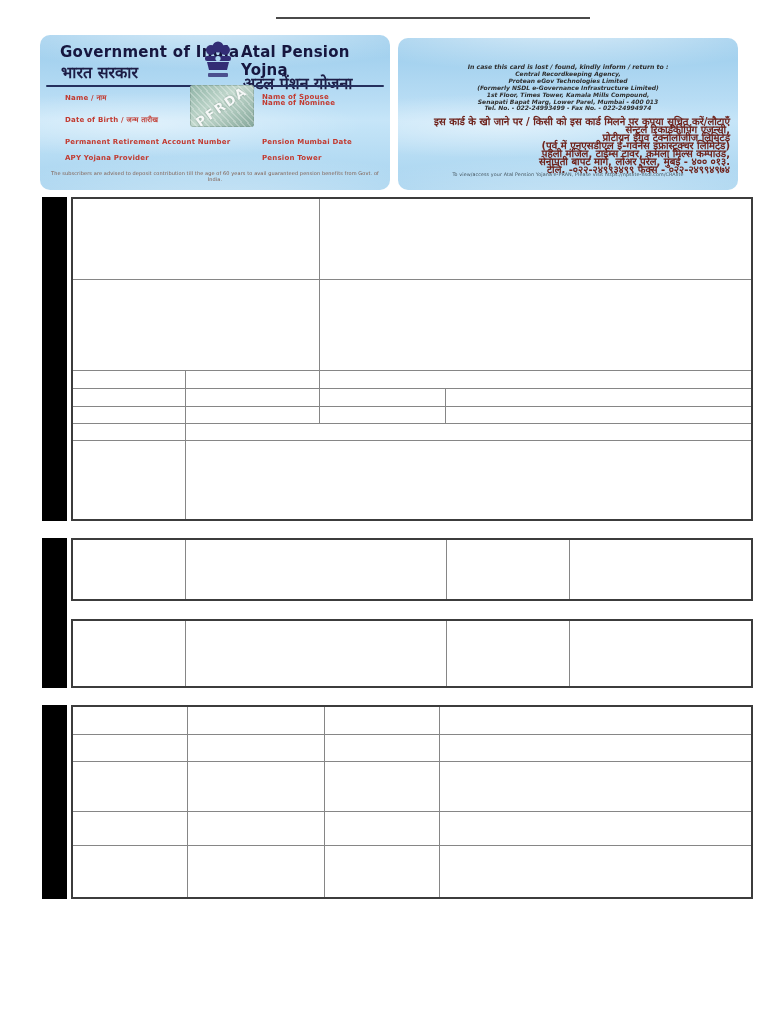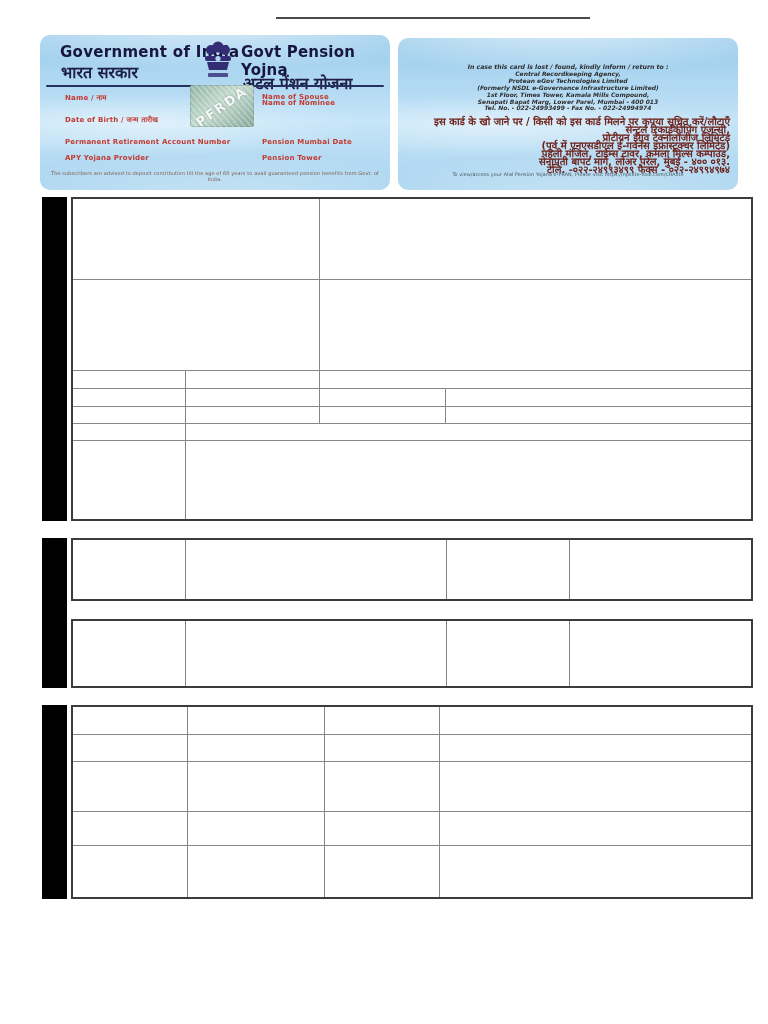--- a/index.html
+++ b/index.html
@@ -124,21 +124,21 @@
         <circle cx="22" cy="11" r="5"></circle>
         <circle cx="15" cy="8" r="5.5"></circle>
         <rect x="2" y="17" width="26" height="5" rx="2"></rect>
         <circle cx="15" cy="19.5" r="2.6" fill="#aed7f1"></circle>
         <path d="M4 23 L26 23 L24 31 L6 31 Z"></path>
         <rect x="5" y="34" width="20" height="4" rx="1" opacity="0.8"></rect>
       </g>
     </svg>
   </div>
 
-  <div class="abs apy-title">Govt Pension Yojna</div>
+  <div class="abs apy-title">Atal Pension Yojna</div>
   <div class="abs apy-sub">अटल पेंशन योजना</div>
   <div class="abs hdr-divider"></div>
 
   <div class="abs fld fl0">Name / नाम</div>
   <div class="abs fld fl1">Date of Birth / जन्म तारीख</div>
   <div class="abs fld fl2">Permanent Retirement Account Number</div>
   <div class="abs fld fl3">APY Yojana Provider</div>
   <div class="abs fld fr0">Name of Spouse</div>
   <div class="abs fld fr1">Name of Nominee</div>
   <div class="abs fld fr2">Pension Mumbai Date</div>

